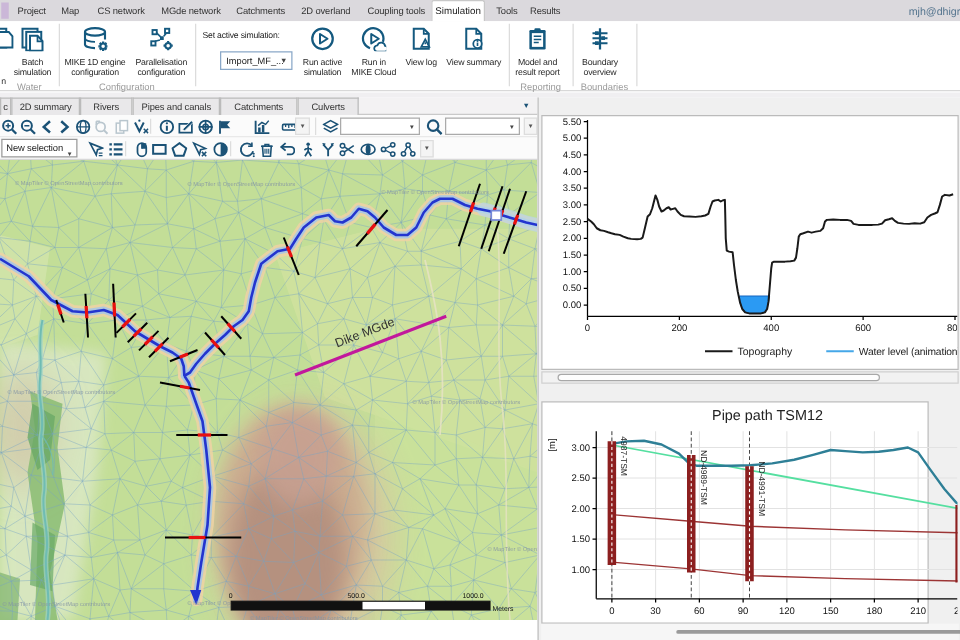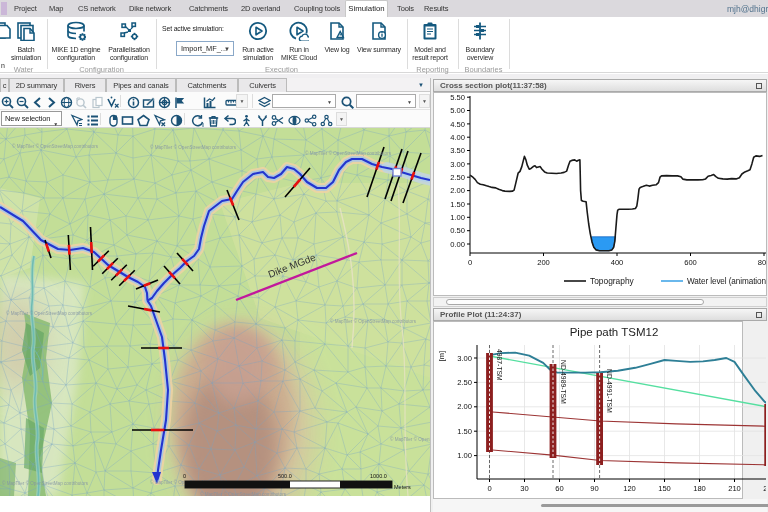--- a/index.html
+++ b/index.html
@@ -1,19 +1,19 @@
 <!DOCTYPE html>
 <html><head><meta charset="utf-8"><style>html,body{margin:0;padding:0}*{box-sizing:border-box}body{font-family:"Liberation Sans",sans-serif;width:768px;height:512px;overflow:hidden}#root{position:relative;width:768px;height:512px;background:#fff}.mt{position:absolute;top:4px;font-size:7.5px;color:#333;white-space:nowrap;letter-spacing:-0.1px}.gl{position:absolute;top:48px;font-size:7.5px;color:#9a9a9a;text-align:center}.sep{position:absolute;top:2px;height:50px;width:1px;background:#dcdcdc}.tab{position:absolute;top:0;height:15px;background:#e9e8ea;border:1px solid #bbb;border-bottom:none;font-size:7.5px;color:#333;text-align:center;line-height:14px;letter-spacing:-0.1px;white-space:nowrap;overflow:hidden}.phdr{position:absolute;left:432px;width:336px;height:13px;background:linear-gradient(#f6f6f6,#dedede);border:1px solid #aaa;font-size:8px;font-weight:bold;color:#555;line-height:12px;padding-left:6px}</style></head><body>
 <div id="root">
     <div style="position:absolute;left:0;top:0;width:768px;height:17px;background:#dbd9dd">
       <div style="position:absolute;left:1px;top:2px;width:6px;height:13px;background:#cbb7d8"></div>
       <div class="mt" style="left:14px">Project</div>
       <div class="mt" style="left:49px">Map</div>
       <div class="mt" style="left:78px">CS network</div>
-      <div class="mt" style="left:129px">Dike network</div>
+      <div class="mt" style="left:129px">MGde network</div>
       <div class="mt" style="left:189px">Catchments</div>
       <div class="mt" style="left:241px">2D overland</div>
       <div class="mt" style="left:294px">Coupling tools</div>
       <div class="mt" style="left:397px">Tools</div>
       <div class="mt" style="left:424px">Results</div>
       <div style="position:absolute;left:345px;top:0;width:43px;height:17px;background:#fff;border:1px solid #c8c8c8;border-bottom:none;border-radius:2px 2px 0 0;text-align:center;font-size:7.8px;color:#222;line-height:16px">Simulation</div>
       <div style="position:absolute;left:727px;top:4px;font-size:8.5px;color:#54748e">mjh@dhigroup</div>
     </div>
     <div style="position:absolute;left:0;top:17px;width:768px;height:56px;background:#fff;border-bottom:1px solid #d8d8d8">
       <div style="position:absolute;left:1px;top:45px;font-size:7px;color:#2a2a2a">n</div>
@@ -99,21 +99,20 @@
         </svg><div style="font-size:7px;line-height:7.8px;color:#2a2a2a;margin-top:1px;letter-spacing:-0.15px;white-space:nowrap">Boundary<br>overview</div></div>
       <div class="sep" style="left:47px"></div>
       <div class="sep" style="left:156px"></div>
       <div class="sep" style="left:407px"></div>
       <div class="sep" style="left:458px"></div>
       <div class="sep" style="left:509px"></div>
       <div style="position:absolute;left:162px;top:8px;font-size:6.9px;letter-spacing:-0.15px;color:#222">Set active simulation:</div>
       <div style="position:absolute;left:176px;top:24px;width:58px;height:15px;background:#fff;border:1px solid #8aa8c8;font-size:7.4px;color:#222;line-height:14px;padding-left:4px">Import_MF_...<span style="position:absolute;right:3px;top:0px;color:#444;font-size:6px">▼</span></div>
       <div class="gl" style="left:0px;width:47px">Water</div>
       <div class="gl" style="left:47px;width:109px">Configuration</div>
-      <div class="gl" style="left:156px;width:251px">Execution</div>
       <div class="gl" style="left:407px;width:51px">Reporting</div>
       <div class="gl" style="left:458px;width:51px">Boundaries</div>
     </div>
     <div style="position:absolute;left:0;top:74px;width:768px;height:4px;background:#f0eff1"></div>
     <div style="position:absolute;left:0;top:78px;width:430px;height:14px;background:#f3f2f3;border-bottom:1px solid #c9c9c9">
       <div class="tab" style="left:0px;width:9px">c</div>
       <div class="tab" style="left:9px;width:55px">2D summary</div>
       <div class="tab" style="left:64px;width:42px">Rivers</div>
       <div class="tab" style="left:106px;width:70px">Pipes and canals</div>
       <div class="tab" style="left:176px;width:62px">Catchments</div>
@@ -384,21 +383,20 @@
           <rect x="185" y="353" width="207" height="7" fill="#fff" stroke="#222" stroke-width="1"></rect>
           <rect x="185" y="353" width="105" height="7" fill="#111"></rect>
           <rect x="340" y="353" width="52" height="7" fill="#111"></rect>
           <text x="183" y="350" font-size="5.5" fill="#111" font-family="Liberation Sans, sans-serif">0</text>
           <text x="278" y="350" font-size="5.5" fill="#111" font-family="Liberation Sans, sans-serif">500.0</text>
           <text x="370" y="350" font-size="5.5" fill="#111" font-family="Liberation Sans, sans-serif">1000.0</text>
           <text x="394" y="361" font-size="5.5" fill="#111" font-family="Liberation Sans, sans-serif">Meters</text>
         </g>
       </svg></div>
     <div style="position:absolute;left:430px;top:78px;width:338px;height:434px;background:#f0f0f0;border-left:1px solid #c0c0c0">
-      <div class="phdr" style="left:2px;top:1px;width:334px">Cross section plot(11:37:58)<span style="position:absolute;right:4px;top:3px;width:6px;height:6px;border:1.5px solid #555"></span></div>
       <div style="position:absolute;left:2px;top:14px;width:334px;height:204px;background:#fff;border:1px solid #bbb">
         <svg width="332" height="202" viewBox="0 0 332 202" style="position:absolute;left:0;top:0">
           <line x1="36" y1="3" x2="36" y2="160" stroke="#000" stroke-width="1"></line>
           <line x1="36" y1="160" x2="332" y2="160" stroke="#000" stroke-width="1"></line>
           <line x1="33" y1="151.0" x2="36" y2="151.0" stroke="#000" stroke-width="1"></line>
           <text x="31" y="153.6" font-size="7.6" fill="#111" text-anchor="end" font-family="Liberation Sans, sans-serif">0.00</text>
           <line x1="33" y1="137.7" x2="36" y2="137.7" stroke="#000" stroke-width="1"></line>
           <text x="31" y="140.2" font-size="7.6" fill="#111" text-anchor="end" font-family="Liberation Sans, sans-serif">0.50</text>
           <line x1="33" y1="124.3" x2="36" y2="124.3" stroke="#000" stroke-width="1"></line>
           <text x="31" y="126.9" font-size="7.6" fill="#111" text-anchor="end" font-family="Liberation Sans, sans-serif">1.00</text>
@@ -434,21 +432,20 @@
           <path d="M36.0 82.1L38.9 84.2L41.1 86.4L43.4 89.6L46.3 91.2L49.2 91.7L52.5 92.8L55.1 93.6L58.0 94.4L61.7 94.9L64.7 96.3L68.3 97.6L70.9 98.1L75.7 98.4L78.6 98.1L80.1 97.1L81.9 89.6L84.1 80.2L86.0 78.4L87.8 73.6L90.4 63.4L91.9 66.9L93.3 72.2L95.2 76.2L97.0 75.4L99.2 73.6L101.0 72.8L102.5 74.6L104.4 74.1L106.2 73.6L108.0 76.2L110.6 78.9L113.2 80.0L117.6 80.2L122.4 80.5L127.1 80.0L130.1 79.4L132.7 78.1L134.5 72.2L136.0 68.2L137.8 67.4L140.7 66.9L142.6 68.2L144.4 67.2L145.9 66.9L146.2 78.9L146.6 97.6L147.4 107.5L149.2 108.3L152.1 108.8L153.2 119.0L154.7 131.0L156.2 140.3L158.0 148.9L159.8 154.2L162.1 156.9L165.4 157.7L170.1 157.7L174.9 157.7L177.9 156.9L179.7 154.2L180.8 148.3L181.9 135.0L183.0 121.6L183.7 117.1L185.2 116.3L189.6 116.3L194.0 116.3L198.4 116.0L201.4 115.5L202.8 113.1L203.9 105.6L205.0 96.3L206.2 94.4L208.7 93.6L212.4 92.3L215.3 93.1L218.6 92.3L222.3 91.7L224.5 89.6L226.0 84.2L227.5 82.9L232.6 82.6L238.1 82.9L243.6 82.9L246.9 83.7L248.8 86.1L252.8 86.9L258.3 86.9L263.9 86.9L268.6 86.7L271.6 85.9L274.1 83.2L277.1 82.4L279.7 81.6L281.9 83.7L284.4 85.3L288.8 85.9L293.2 86.1L297.7 85.6L302.1 85.9L305.4 84.8L307.9 81.0L310.9 78.9L313.8 77.8L316.0 76.8L317.9 70.9L319.7 64.2L321.9 62.9L325.6 63.4L328.5 62.4" fill="none" stroke="#1a1a1a" stroke-width="1.6" stroke-linejoin="round"></path>
           <line x1="130" y1="188" x2="152" y2="188" stroke="#1a1a1a" stroke-width="1.6"></line>
           <text x="156" y="191" font-size="8.4" fill="#222" font-family="Liberation Sans, sans-serif">Topography</text>
           <line x1="227" y1="188" x2="249" y2="188" stroke="#45a7e8" stroke-width="1.6"></line>
           <text x="253" y="191" font-size="8.2" fill="#222" letter-spacing="-0.1" font-family="Liberation Sans, sans-serif">Water level (animation)</text>
         </svg>
       </div>
       <div style="position:absolute;left:2px;top:219px;width:334px;height:10px;background:#f2f2f2;border:1px solid #d0d0d0">
         <div style="position:absolute;left:12px;top:1px;width:258px;height:6px;background:#fdfdfd;border:1px solid #a8a8a8;border-radius:3px"></div>
       </div>
-      <div class="phdr" style="left:2px;top:230px;width:334px">Profile Plot (11:24:37)<span style="position:absolute;right:4px;top:3px;width:6px;height:6px;border:1.5px solid #555"></span></div>
       <div style="position:absolute;left:2px;top:243px;width:310px;height:178px;background:#fff;border:1px solid #bbb">
         <svg width="332" height="176" viewBox="0 0 332 176" style="position:absolute;left:0;top:0">
           <text x="180" y="14" font-size="11.5" fill="#222" text-anchor="middle" font-family="Liberation Sans, sans-serif">Pipe path TSM12</text>
           <text x="10" y="34" font-size="7.5" fill="#111" text-anchor="middle" transform="rotate(-90 10 34)" font-family="Liberation Sans, sans-serif">[m]</text>
           <line x1="55.5" y1="23" x2="55.5" y2="157" stroke="#e2e2e2" stroke-width="0.8"></line>
           <line x1="90.5" y1="23" x2="90.5" y2="157" stroke="#e2e2e2" stroke-width="0.8"></line>
           <line x1="125.5" y1="23" x2="125.5" y2="157" stroke="#e2e2e2" stroke-width="0.8"></line>
           <line x1="160.5" y1="23" x2="160.5" y2="157" stroke="#e2e2e2" stroke-width="0.8"></line>
           <line x1="195.5" y1="23" x2="195.5" y2="157" stroke="#e2e2e2" stroke-width="0.8"></line>
           <line x1="230.5" y1="23" x2="230.5" y2="157" stroke="#e2e2e2" stroke-width="0.8"></line>

